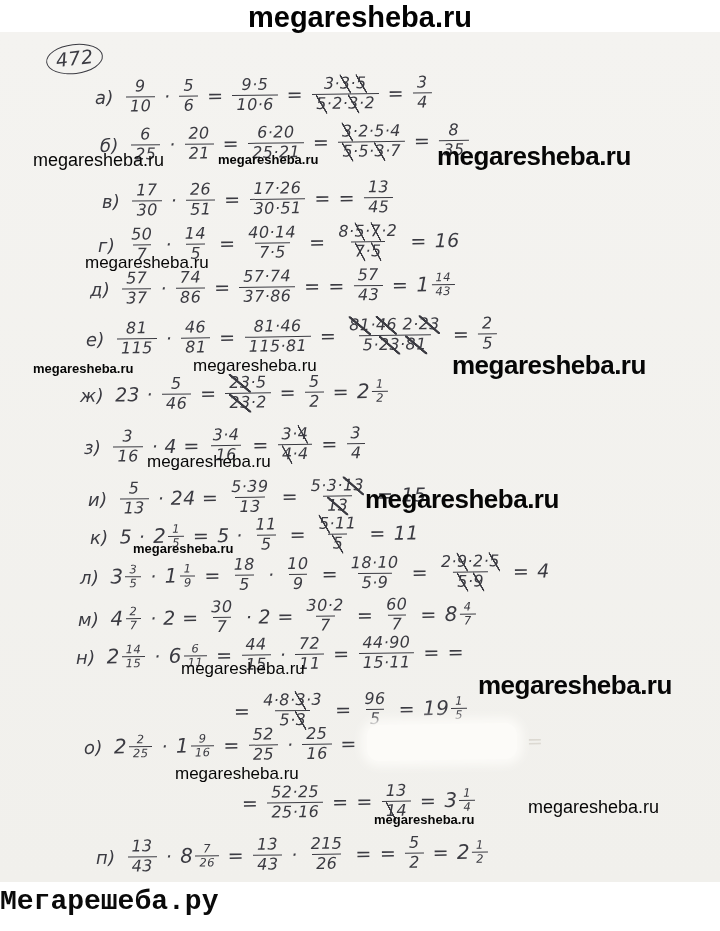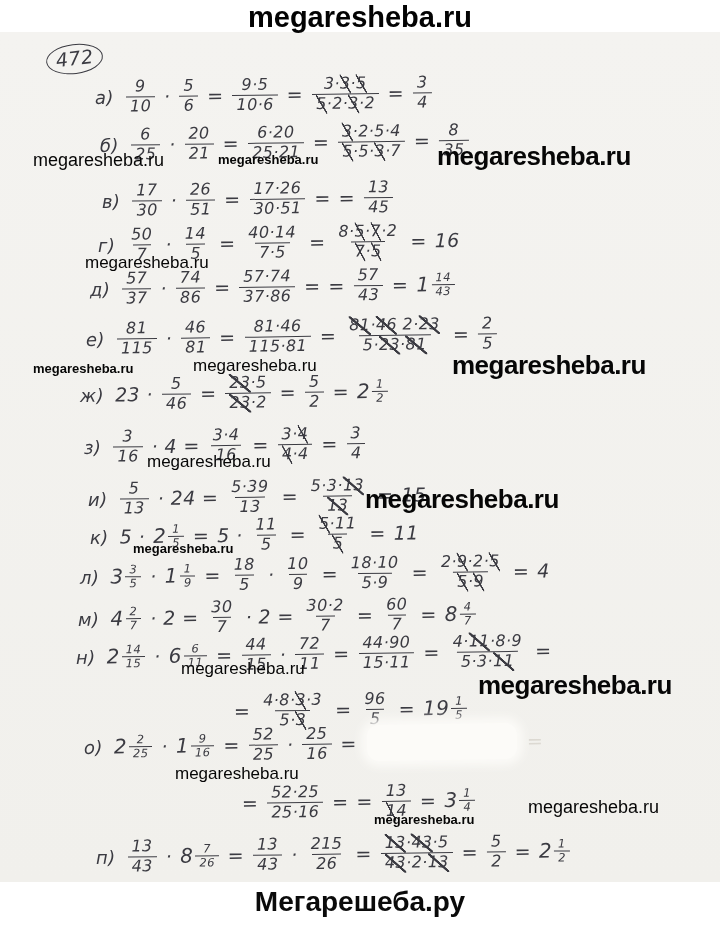--- a/index.html
+++ b/index.html
@@ -4,22 +4,22 @@
 <style>
   html,body{margin:0;padding:0;}
   body{width:720px;height:931px;position:relative;overflow:hidden;background:#ffffff;
        font-family:"DejaVu Sans",sans-serif;}
   .page{position:absolute;inset:0;}
   .scan{position:absolute;left:0;top:32px;width:720px;height:850px;
         background:linear-gradient(#f4f3f0,#f1f0ec);}
   
   .top-wm{position:absolute;top:1px;left:0;width:100%;text-align:center;
           font-family:"Liberation Sans",sans-serif;font-weight:700;font-size:29px;color:#030303;}
-  .footer-brand{position:absolute;top:886px;left:0;width:100%;text-align:center;
-          font-family:Liberation Sans, sans-serif;font-weight:700;font-size:28px;color:#0a0a0a;}
+  .footer-brand{position:absolute;top:886px;left:0;width:100%;
+          font-family:Liberation Mono, monospace;font-weight:700;font-size:28px;color:#0a0a0a;}
   .wm{position:absolute;white-space:nowrap;color:#060606;
       font-family:"Liberation Sans",sans-serif;}
   .wm-lg{font-size:26px;font-weight:700;letter-spacing:-0.5px;}
   .wm-md{font-size:17px;font-weight:400;}
   .wm-sm{font-size:13px;font-weight:700;}
   .wm1{left:33px;top:150px;font-size:18px;}
   .wm2{left:218px;top:152px;}
   .wm3{left:437px;top:141px;}
   .wm4{left:85px;top:253px;}
   .wm5{left:33px;top:361px;}
@@ -421,24 +421,20 @@
         <span class="frac">
           <span class="n">72</span>
           <span class="d">11</span>
         </span>
         <span class="txt">=</span>
         <span class="frac">
           <span class="n">44·90</span>
           <span class="d">15·11</span>
         </span>
         <span class="txt">=</span>
-        <span class="frac">
-          <span class="n">4·<span class="x">11</span>·8·9</span>
-          <span class="d">5·3·<span class="x">11</span></span>
-        </span>
         <span class="txt">=</span>
       </div>
       <div class="hand row r-n2">
         <span class="txt">=</span>
         <span class="frac">
           <span class="n">4·8·<span class="x">3</span>·3</span>
           <span class="d">5·<span class="x">3</span></span>
         </span>
         <span class="txt">=</span>
         <span class="frac">
@@ -524,24 +520,20 @@
         <span class="frac">
           <span class="n">13</span>
           <span class="d">43</span>
         </span>
         <span class="txt">·</span>
         <span class="frac">
           <span class="n">215</span>
           <span class="d">26</span>
         </span>
         <span class="txt">=</span>
-        <span class="frac">
-          <span class="n"><span class="x">13</span>·<span class="x">43</span>·5</span>
-          <span class="d"><span class="x">43</span>·2·<span class="x">13</span></span>
-        </span>
         <span class="txt">=</span>
         <span class="frac">
           <span class="n">5</span>
           <span class="d">2</span>
         </span>
         <span class="txt">=</span>
         <span class="mixed">
           <span class="whole">2</span>
           <span class="frac">
             <span class="n">1</span>

